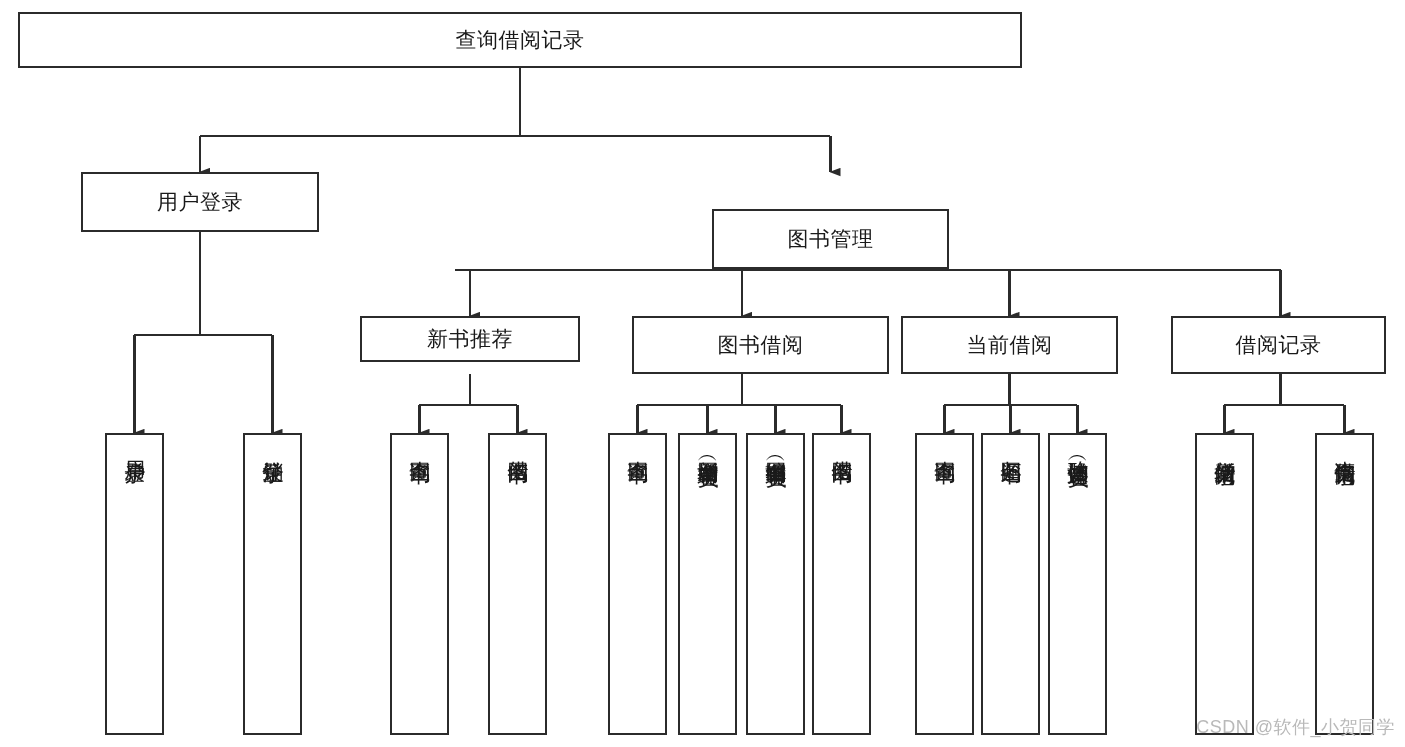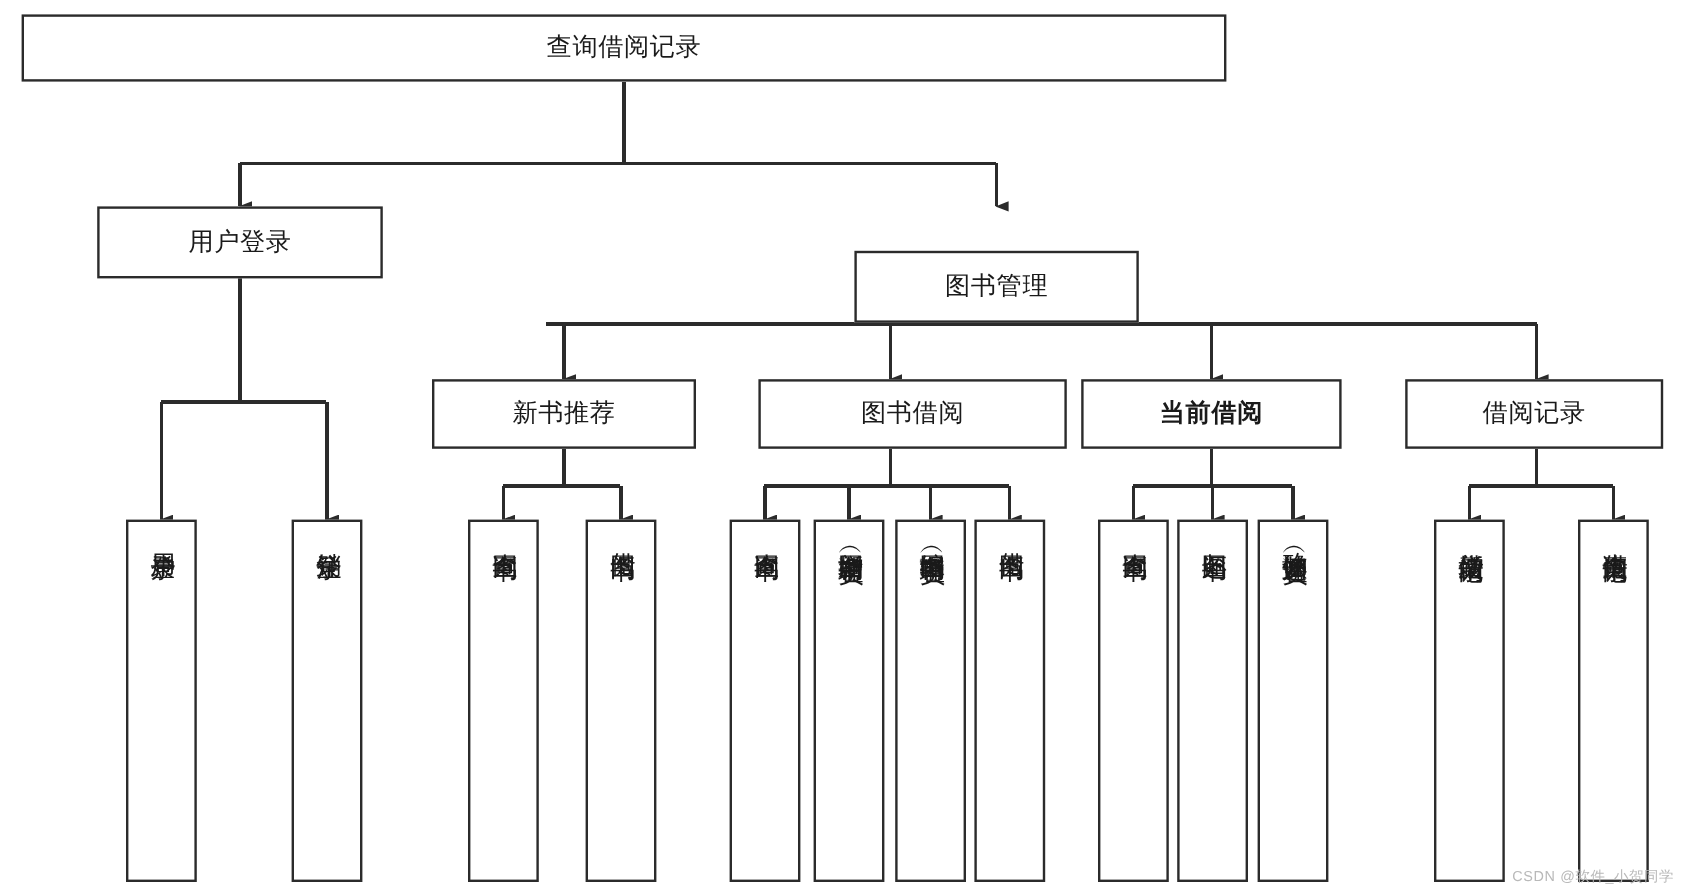--- a/index.html
+++ b/index.html
@@ -51,21 +51,21 @@
     text-orientation: upright;
     font-size: 21px;
     line-height: 1.28;
     letter-spacing: 1px;
     white-space: nowrap;
   }
   #watermark {
     position: absolute;
     right: 10px;
     bottom: 8px;
-    font-size: 12px;
+    font-size: 18px;
     color: #b9b9b9;
     white-space: nowrap;
     letter-spacing: 0.5px;
     pointer-events: none;
   }
 </style>
 </head>
 <body>
 
 <div id="canvas">
@@ -116,27 +116,27 @@
   <div id="nodes-layer">
       <div class="node horizontal" style="left: 18px; top: 12px; width: 1004px; height: 56px;">
         <span class="node-label">查询借阅记录</span>
       </div>
       <div class="node horizontal" style="left: 81px; top: 172px; width: 238px; height: 60px;">
         <span class="node-label">用户登录</span>
       </div>
       <div class="node horizontal" style="left: 712px; top: 172px; width: 237px; height: 60px; margin-top: 37px;">
         <span class="node-label">图书管理</span>
       </div>
-      <div class="node horizontal" style="left: 360px; top: 316px; width: 220px; height: 58px;">
+      <div class="node horizontal" style="left: 360px; top: 316px; width: 220px; height: 46px;">
         <span class="node-label">新书推荐</span>
       </div>
       <div class="node horizontal" style="left: 632px; top: 316px; width: 257px; height: 58px;">
         <span class="node-label">图书借阅</span>
       </div>
-      <div class="node horizontal" style="left: 901px; top: 316px; width: 217px; height: 58px; font-weight: bold;">
+      <div class="node horizontal" style="left: 901px; top: 316px; width: 217px; height: 58px;">
         <span class="node-label">当前借阅</span>
       </div>
       <div class="node horizontal" style="left: 1171px; top: 316px; width: 215px; height: 58px;">
         <span class="node-label">借阅记录</span>
       </div>
       <div class="node vertical" style="left: 105px; top: 433px; width: 59px; height: 302px;">
         <span class="node-label">用户登录</span>
       </div>
       <div class="node vertical" style="left: 243px; top: 433px; width: 59px; height: 302px;">
         <span class="node-label">注销登录</span>

